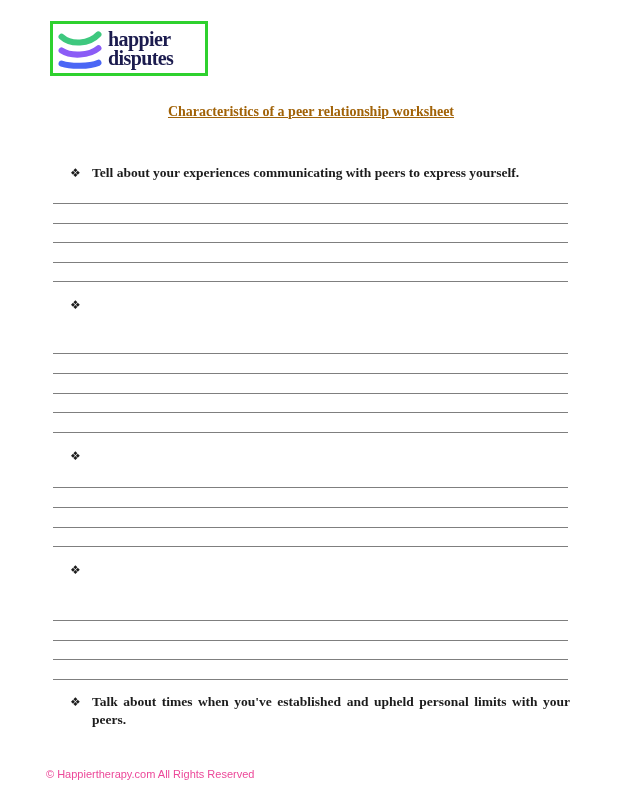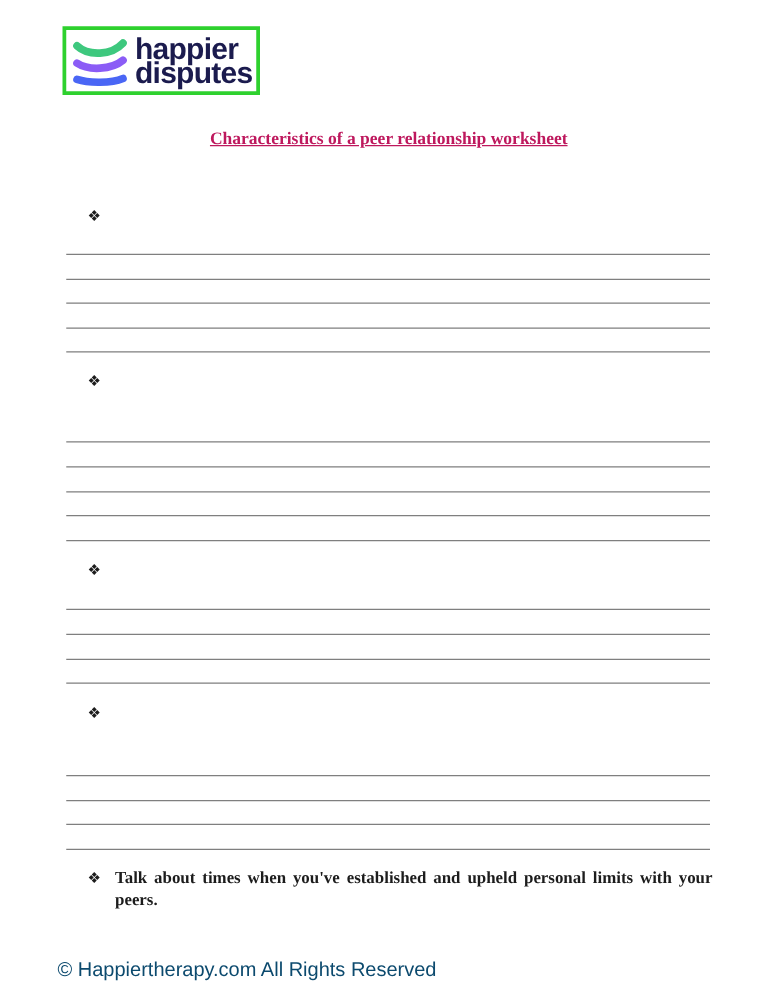--- a/index.html
+++ b/index.html
@@ -19,38 +19,38 @@
     border: 3px solid #2ED12E;
     box-sizing: border-box;
     background: #ffffff;
     display: flex;
     align-items: center;
     padding: 2px 4px;
     gap: 5px;
   }
   .logo-icon { flex: 0 0 auto; }
   .logo-text {
-    font-family: Liberation Sans, sans-serif;
+    font-family: Liberation Serif, serif;
     font-weight: bold;
-    font-size: 24px;
+    font-size: 20px;
     line-height: 19px;
     letter-spacing: -0.6px;
     color: #1B1B4E;
     white-space: nowrap;
   }
   
   .title {
     position: absolute;
     left: 0; top: 104px;
     width: 622px;
     text-align: center;
     font-size: 14px;
     font-weight: bold;
     text-decoration: underline;
-    color: #be185d;
+    color: #a16207;
   }
   
   .question {
     position: absolute;
     left: 70px;
     width: 500px;
     box-sizing: border-box;
     padding-left: 22px;
     font-size: 13.5px;
     font-weight: bold;
@@ -72,22 +72,22 @@
     width: 515px;
   }
   .answer-line {
     border-bottom: 1px solid #7F7F7F;
   }
   
   .footer {
     position: absolute;
     left: 46px; top: 768px;
     font-family: "Liberation Sans", "DejaVu Sans", sans-serif;
-    font-size: 16px;
-    color: #0c4a6e;
+    font-size: 11px;
+    color: #ec4899;
   }
 </style>
 </head>
 <body>
 
 <div class="page">
 
   <div class="logo-box" style="border-color: rgb(46, 209, 46);">
     <svg class="logo-icon" width="46" height="42" viewBox="0 0 60 54" aria-hidden="true">
       <path d="M6 11 C 18 22, 42 21, 54 8" stroke="#3EC87E" stroke-width="8" fill="none" stroke-linecap="round"></path>
@@ -98,20 +98,21 @@
       <div>happier</div>
       <div>disputes</div>
     </div>
   </div>
 
   <div class="title">Characteristics of a peer relationship worksheet</div>
 
   <div>
       <div class="question" style="top: 164px; color: rgb(28, 28, 28);">
     <span class="bullet">❖</span>
+    <span>Tell about your experiences communicating with peers to express yourself.</span>
   </div>
       <div class="lines" style="top: 184.5px;">
         <div class="answer-line" style="height: 18.5px; border-bottom-color: rgb(127, 127, 127);"></div>
         <div class="answer-line" style="height: 18.5px; border-bottom-color: rgb(127, 127, 127);"></div>
         <div class="answer-line" style="height: 18.5px; border-bottom-color: rgb(127, 127, 127);"></div>
         <div class="answer-line" style="height: 18.5px; border-bottom-color: rgb(127, 127, 127);"></div>
         <div class="answer-line" style="height: 18.5px; border-bottom-color: rgb(127, 127, 127);"></div>
       </div>
       <div class="question" style="top: 296px; color: rgb(28, 28, 28);">
     <span class="bullet">❖</span>

